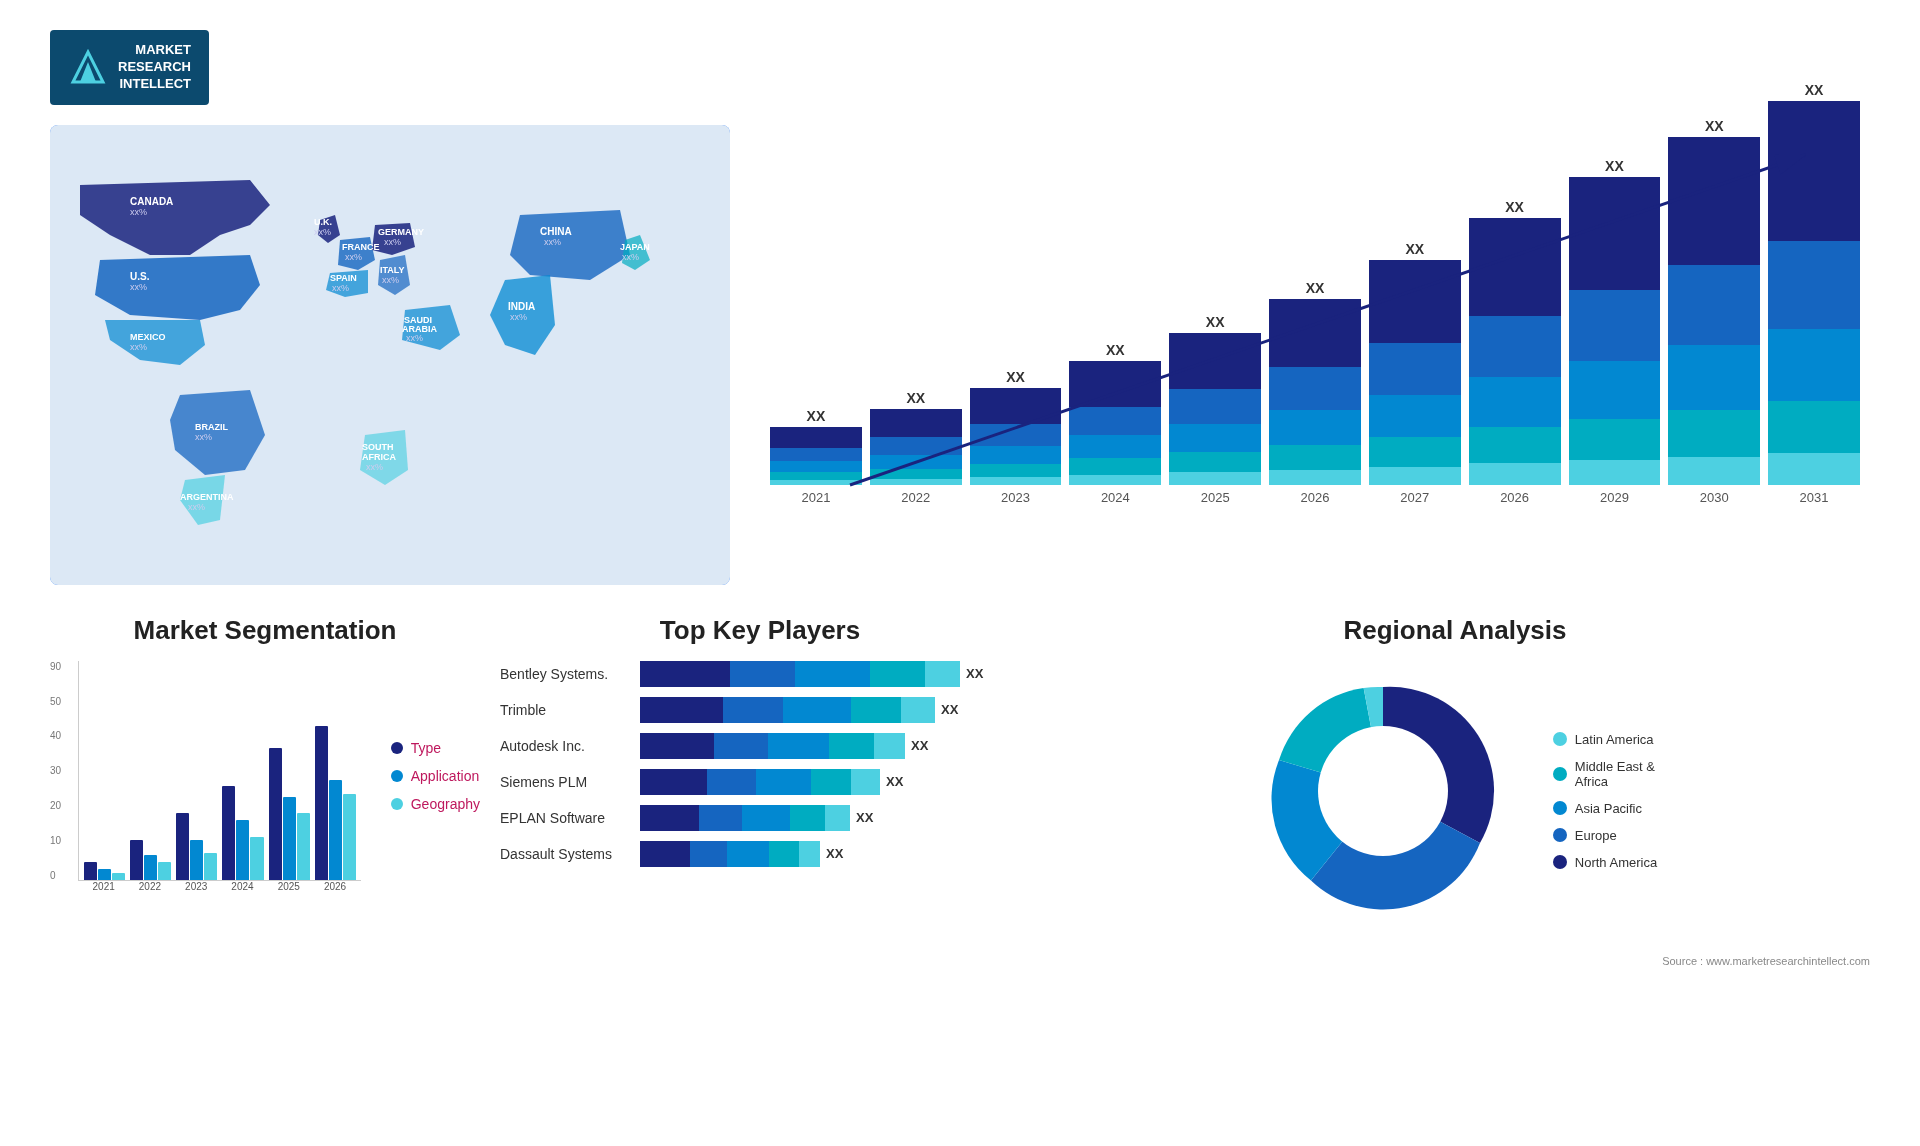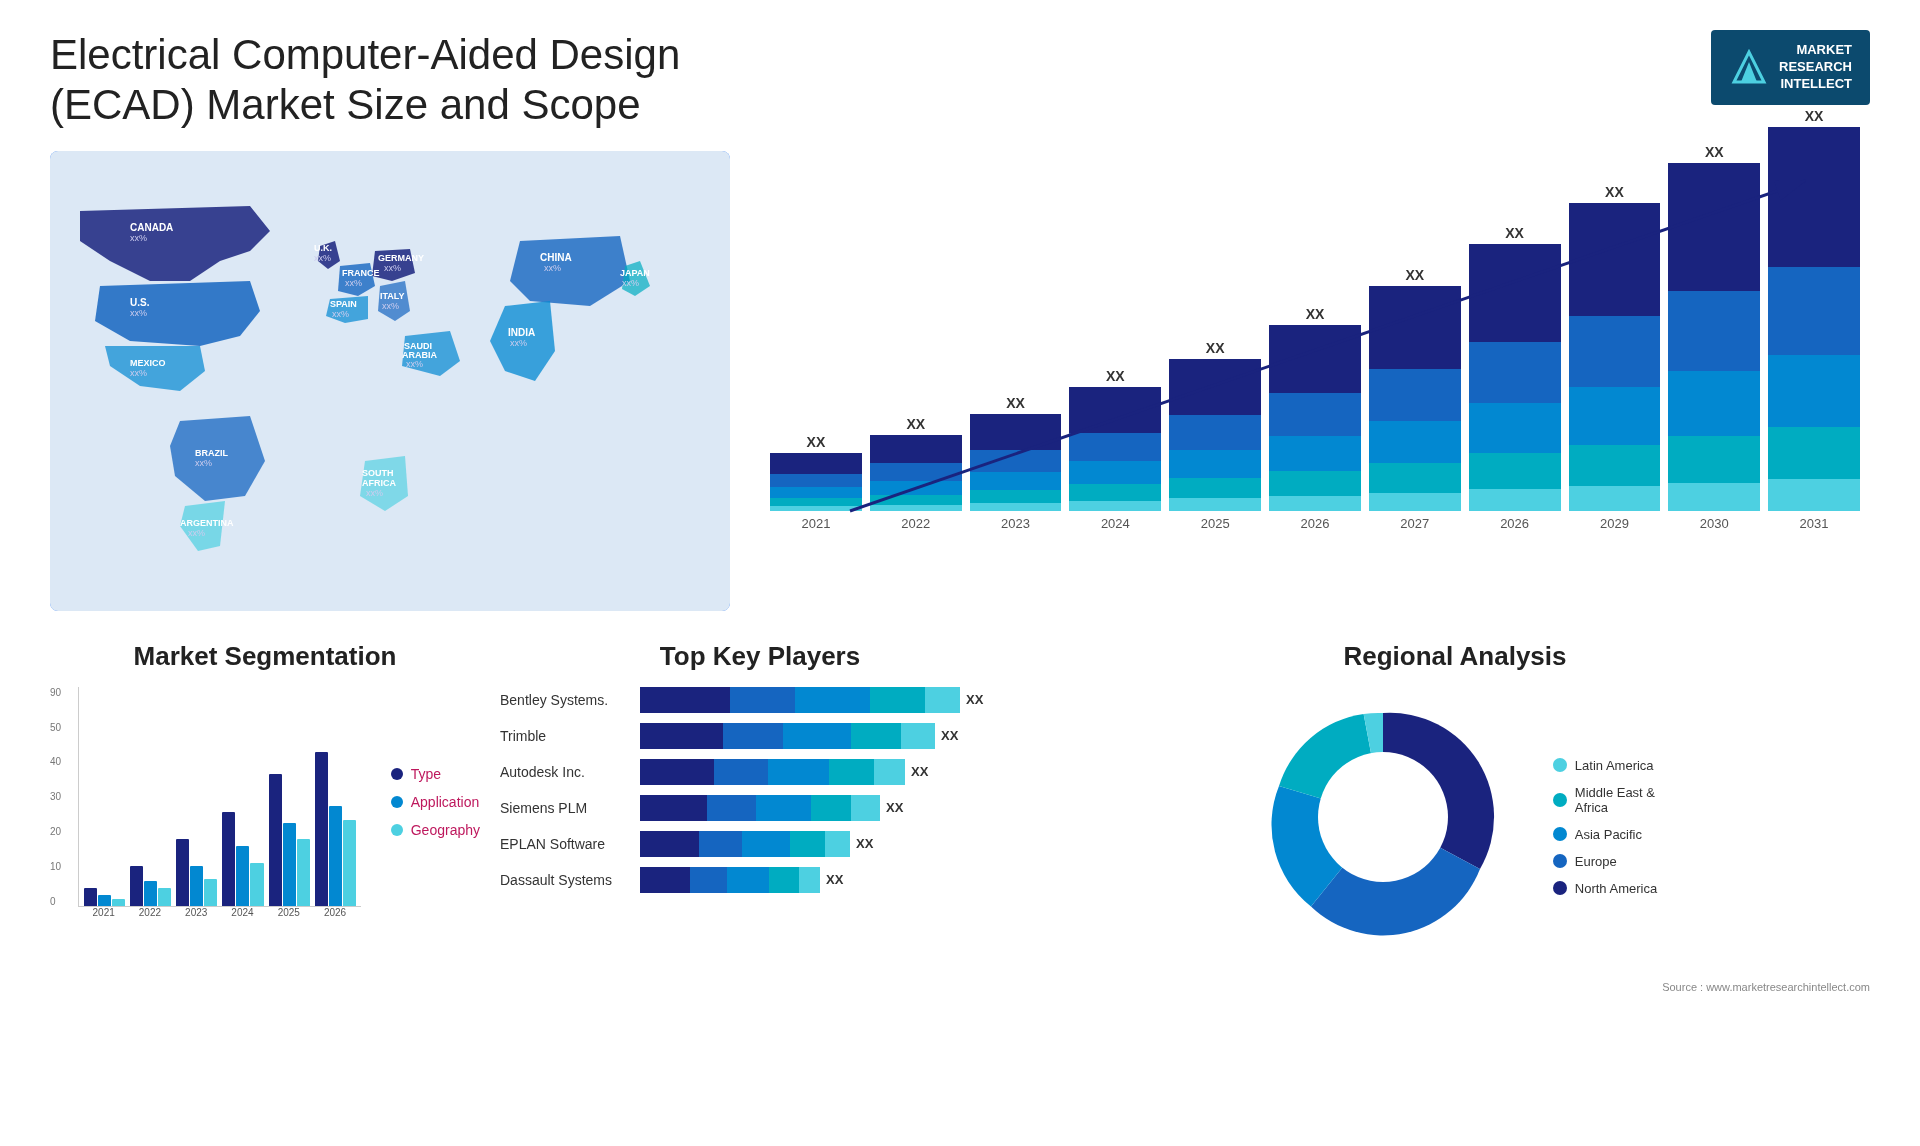--- a/index.html
+++ b/index.html
@@ -184,21 +184,20 @@
       width: 100%;
       height: 100%;
     }
   </style>
 </head>
 <body>
 
 <div class="page-wrapper">
 
   <div class="header">
-    <h1 class="title">Electrical Computer-Aided Design (ECAD) Market Size and Scope</h1>
     <div class="logo-box">
       <svg class="logo-icon" viewBox="0 0 40 40">
         <polygon points="5,35 20,5 35,35" fill="none" stroke="#4dd0e1" stroke-width="3"></polygon>
         <polygon points="12,35 20,15 28,35" fill="#4dd0e1"></polygon>
       </svg>
       <div class="logo-text">
         <div>MARKET</div>
         <div>RESEARCH</div>
         <div>INTELLECT</div>
       </div>

